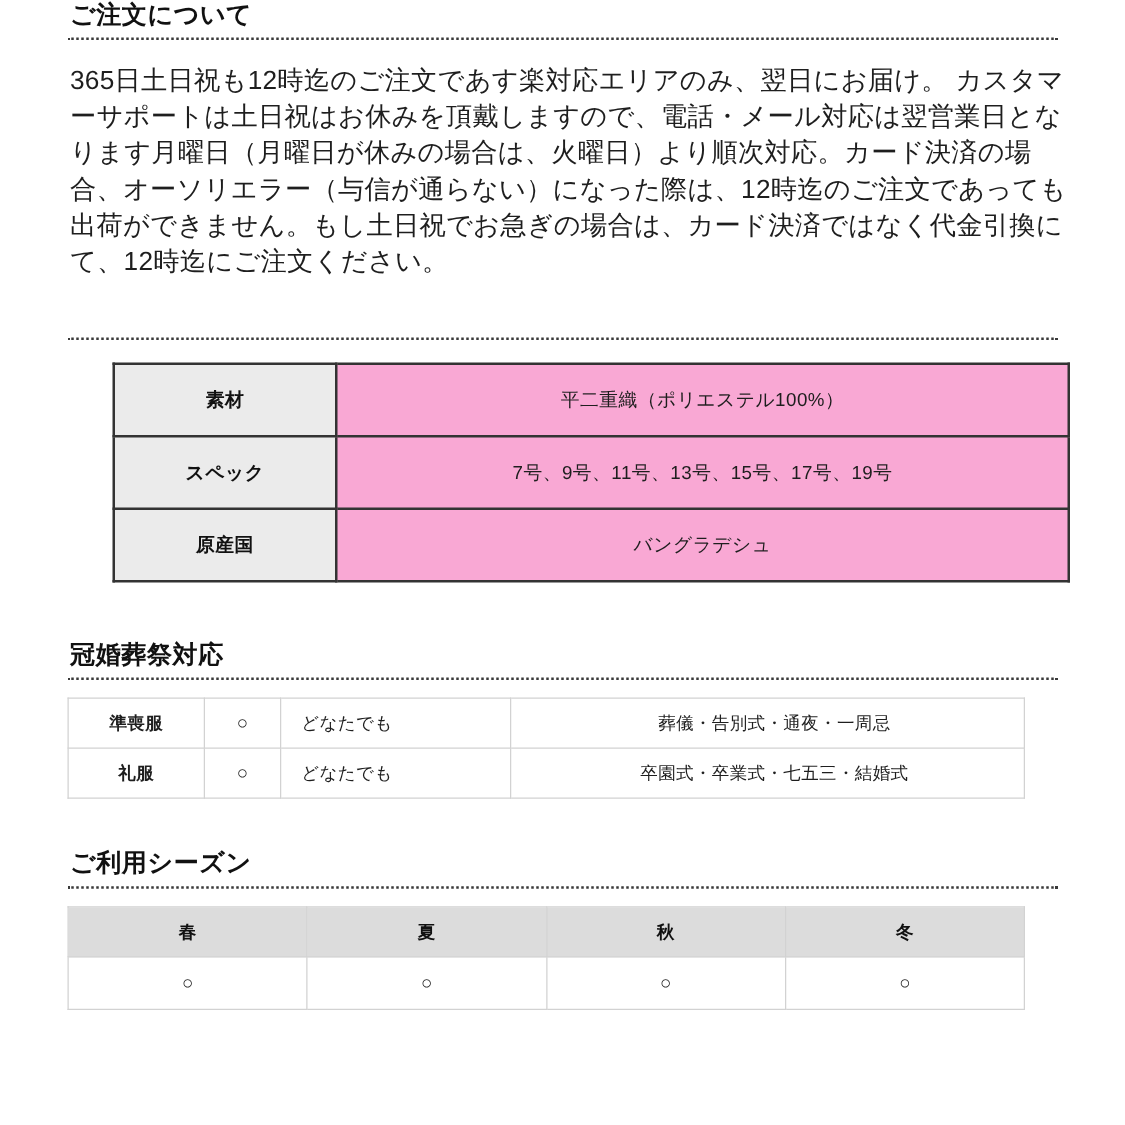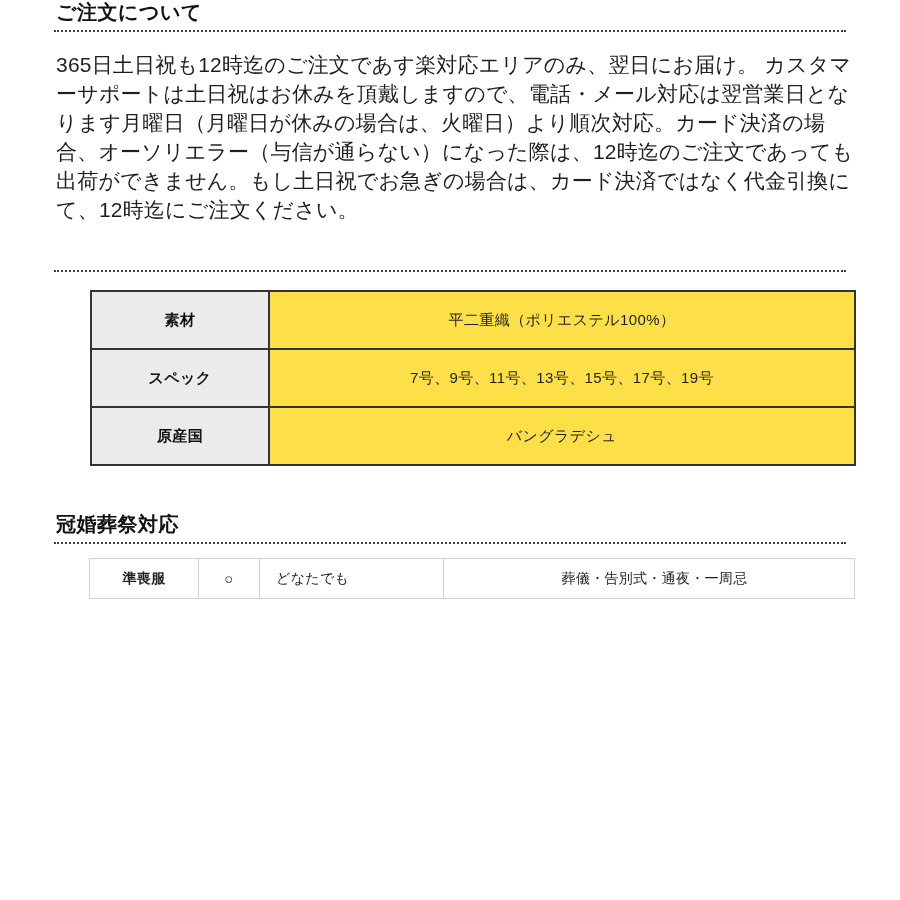--- a/index.html
+++ b/index.html
@@ -67,34 +67,33 @@
     vertical-align: middle;
     letter-spacing: 0.4px;
   }
   table.spec th {
     width: 174px;
     background: #ebebeb;
     font-weight: bold;
     color: #111111;
   }
   table.spec td {
-    background: #fde047;
+    background: #f9a8d4;
     font-weight: normal;
     color: #1e1e1e;
     margin-top: 36px;
   }
 
   
   .ceremony-wrap { padding-top: 14px; }
   table.ceremony {
     border-collapse: collapse;
     width: 766px;
     table-layout: fixed;
     font-size: 14px;
-    margin-left: 35px;
   }
   table.ceremony td {
     border: 1px solid #d2d2d2;
     height: 37px;
     vertical-align: middle;
     color: #1e1e1e;
     letter-spacing: 0.3px;
   }
   td.c-label {
     width: 106px;
@@ -188,20 +187,50 @@
     <div class="heading-rule"></div>
     <div class="ceremony-wrap">
       <table class="ceremony">
         <tbody>
           <tr>
             <td class="c-label">準喪服</td>
             <td class="c-mark">○</td>
             <td class="c-who">どなたでも</td>
             <td class="c-scene">葬儀・告別式・通夜・一周忌</td>
           </tr>
+          <tr>
+            <td class="c-label">礼服</td>
+            <td class="c-mark">○</td>
+            <td class="c-who">どなたでも</td>
+            <td class="c-scene">卒園式・卒業式・七五三・結婚式</td>
+          </tr>
         </tbody>
       </table>
     </div>
   </div>
 
   <div class="gap-md"></div>
+  <div class="heading-block">
+    <h2 class="section-heading">ご利用シーズン</h2>
+    <div class="heading-rule"></div>
+    <div class="season-wrap">
+      <table class="season">
+        <thead>
+          <tr>
+            <th>春</th>
+            <th>夏</th>
+            <th>秋</th>
+            <th>冬</th>
+          </tr>
+        </thead>
+        <tbody>
+          <tr>
+            <td>○</td>
+            <td>○</td>
+            <td>○</td>
+            <td>○</td>
+          </tr>
+        </tbody>
+      </table>
+    </div>
+  </div>
 
 </div>
 
 </body></html>

